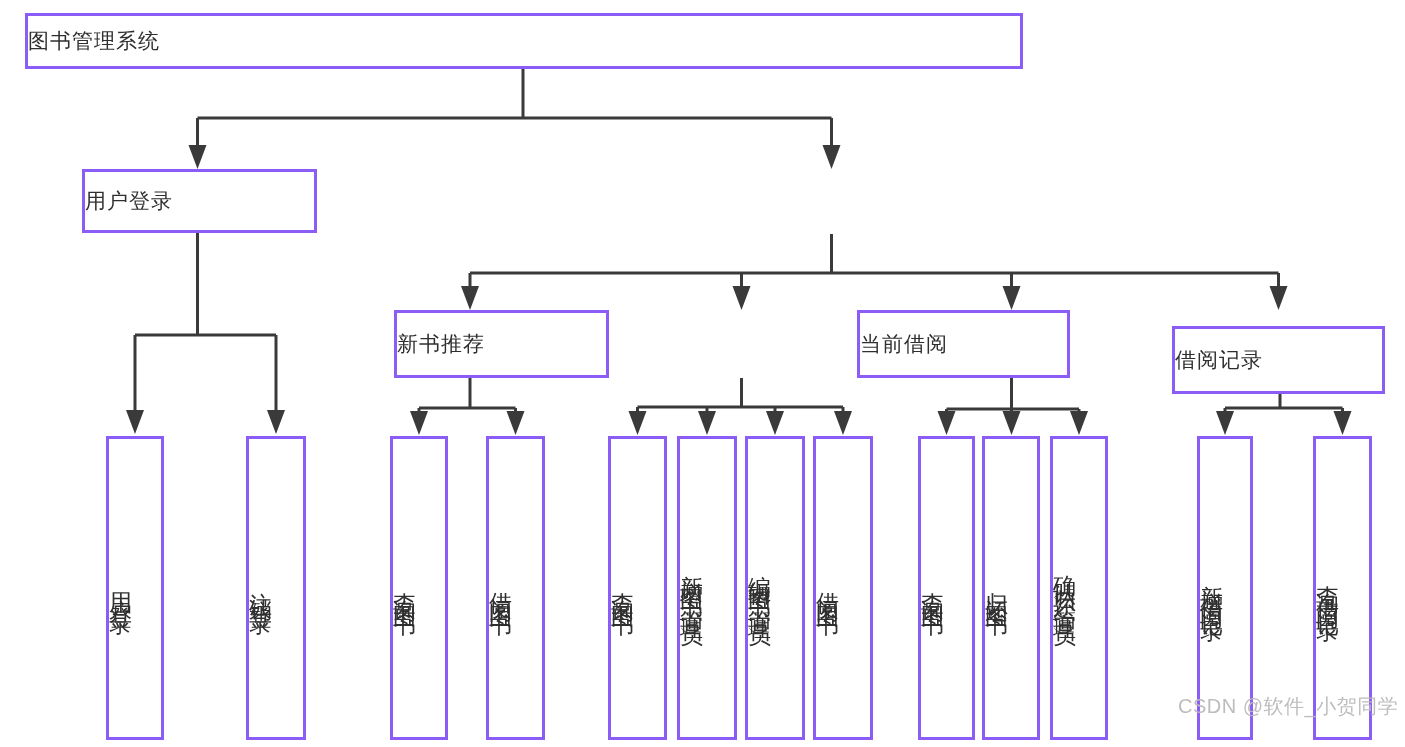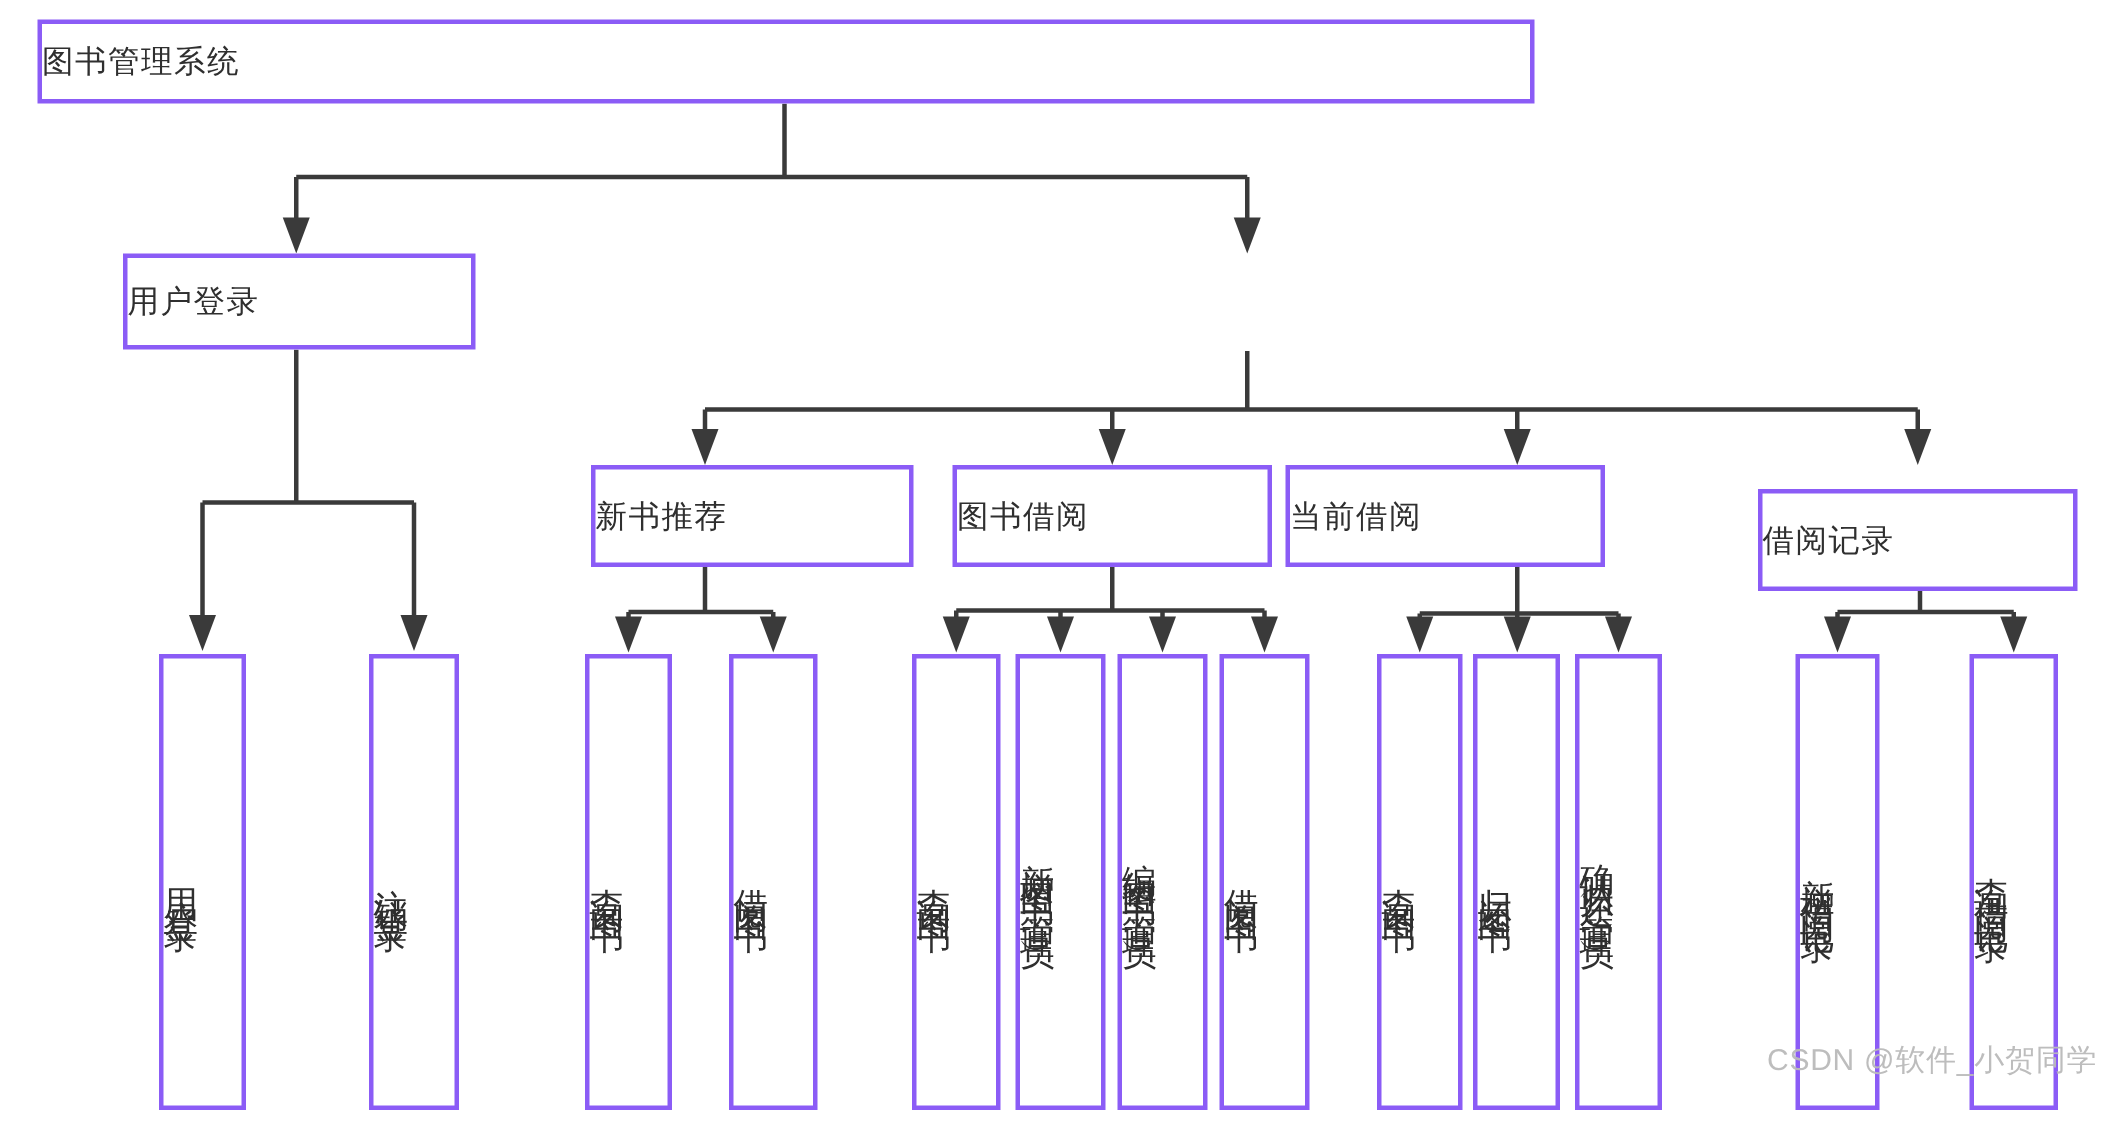--- a/index.html
+++ b/index.html
@@ -140,23 +140,20 @@
     <span>图书管理系统</span>
   </div>
 
   <div class="node h" style="left:82px; top:169px; width:235px; height:64px;">
     <span>用户登录</span>
   </div>
 
   <div class="node h" style="left:363px; top:310px; width:215px; height:68px;margin-left:31px;">
     <span>新书推荐</span>
   </div>
-  <div class="node h" style="left:635px; top:310px; width:213px; height:68px;">
-    <span>图书借阅</span>
-  </div>
   <div class="node h" style="left:857px; top:310px; width:213px; height:68px;">
     <span>当前借阅</span>
   </div>
   <div class="node h" style="left:1172px; top:326px; width:213px; height:68px;">
     <span>借阅记录</span>
   </div>
 
   <div class="node v" style="left:106px; top:436px; width:58px; height:304px;">
     <span>用户登录</span>
   </div>

